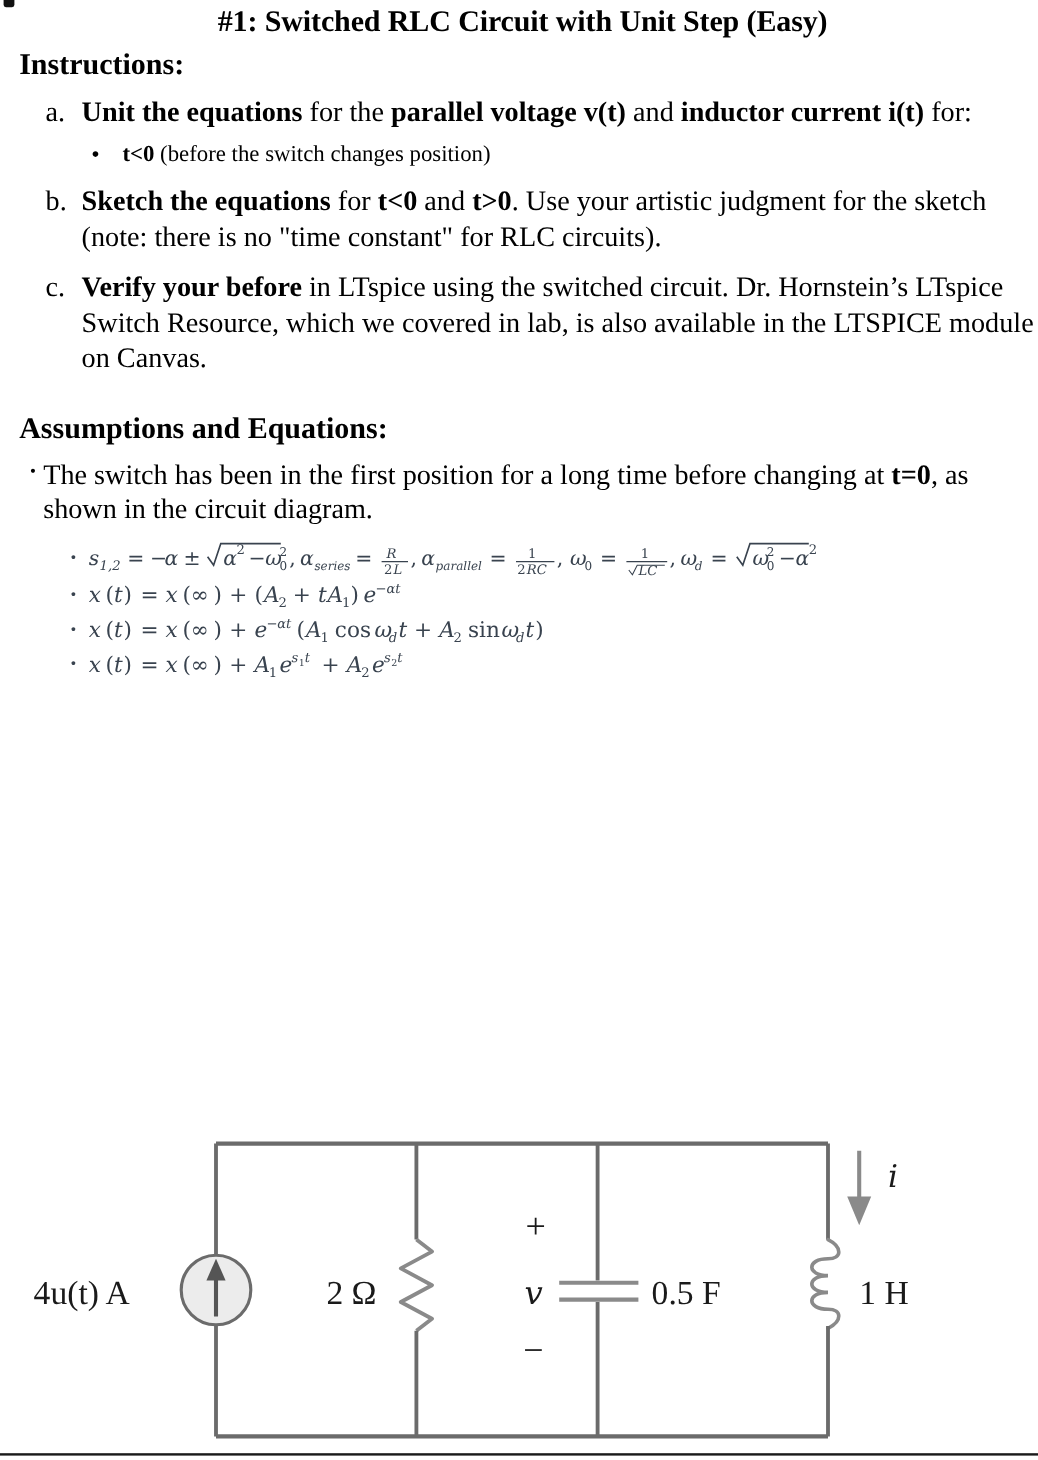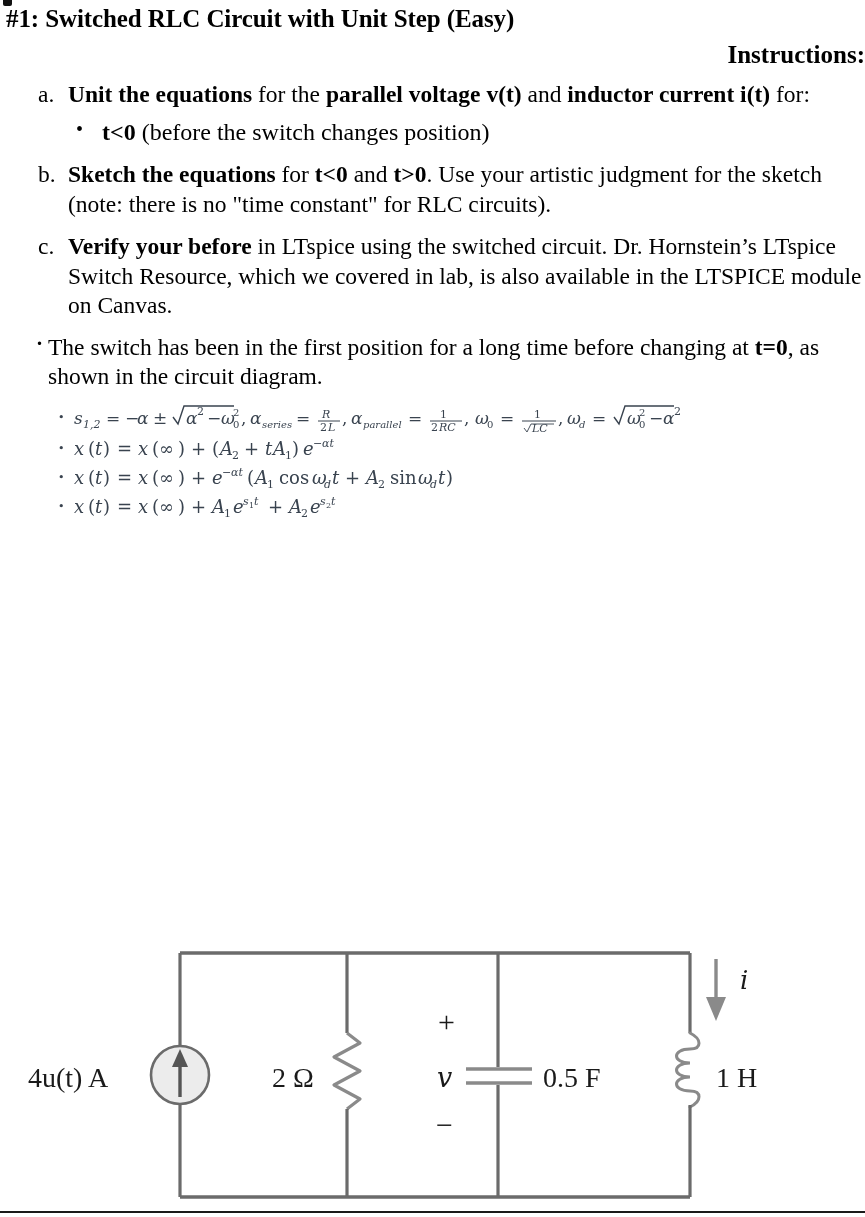--- a/index.html
+++ b/index.html
@@ -34,28 +34,28 @@
     top: 0;
     width: 865px;
   }
 
   .title {
     font-size: 25px;
     font-weight: bold;
     line-height: 1.0;
     padding: 6px 0 0 6px;
     letter-spacing: -0.1px;
+    text-align: center;
   }
 
   .section-head {
     font-size: 25px;
     font-weight: bold;
-    padding: 11px 0 0 6px;
+    padding: 11px 0 0 16px;
     line-height: 1.0;
-    text-align: right;
   }
 
   .section-head.assume {
     padding-top: 30px;
   }
 
   
   .alpha-list {
     margin: 0;
     padding: 0;
@@ -79,35 +79,35 @@
   
   .dot-list {
     margin: 0;
     padding: 0;
     list-style: none;
   }
   .dot-item {
     position: relative;
     padding-left: 34px;
     margin-top: 9px;
-    font-size: 24px;
+    font-size: 19px;
     line-height: 1.2;
   }
   .dot-item::before {
     content: "\2022";
     position: absolute;
     left: 8px;
     top: -1px;
     font-size: 20px;
   }
   .dot-item b { font-weight: bold; }
 
   
   .mini-list {
-    margin: 12px;
+    margin: 0;
     padding: 0;
     list-style: none;
   }
   .mini-item {
     position: relative;
     padding-left: 36px;
     margin-top: 12px;
     font-size: 23.5px;
     line-height: 1.25;
   }
@@ -199,20 +199,21 @@
       <b>Sketch the equations</b><span> for </span><b>t&lt;0</b><span> and </span><b>t&gt;0</b><span>. Use your artistic judgment for the sketch (note: there is no "time constant" for RLC circuits).</span>
     </li>
 
     <li class="alpha-item">
       <span class="alpha-marker">c.</span>
       <b>Verify your before</b><span> in LTspice using the switched circuit. Dr. Hornstein’s LTspice Switch Resource, which we covered in lab, is also available in the LTSPICE module on Canvas.</span>
     </li>
 
   </ul>
 
+  <div class="section-head assume">Assumptions and Equations:</div>
 
   <ul class="mini-list">
     <li class="mini-item">
       <span>The switch has been in the first position for a long time before changing at </span><b>t=0</b><span>, as shown in the circuit diagram.</span>
     </li>
   </ul>
 
   <ul class="eq-list">
 
     <li class="eq-item eq-row1">

